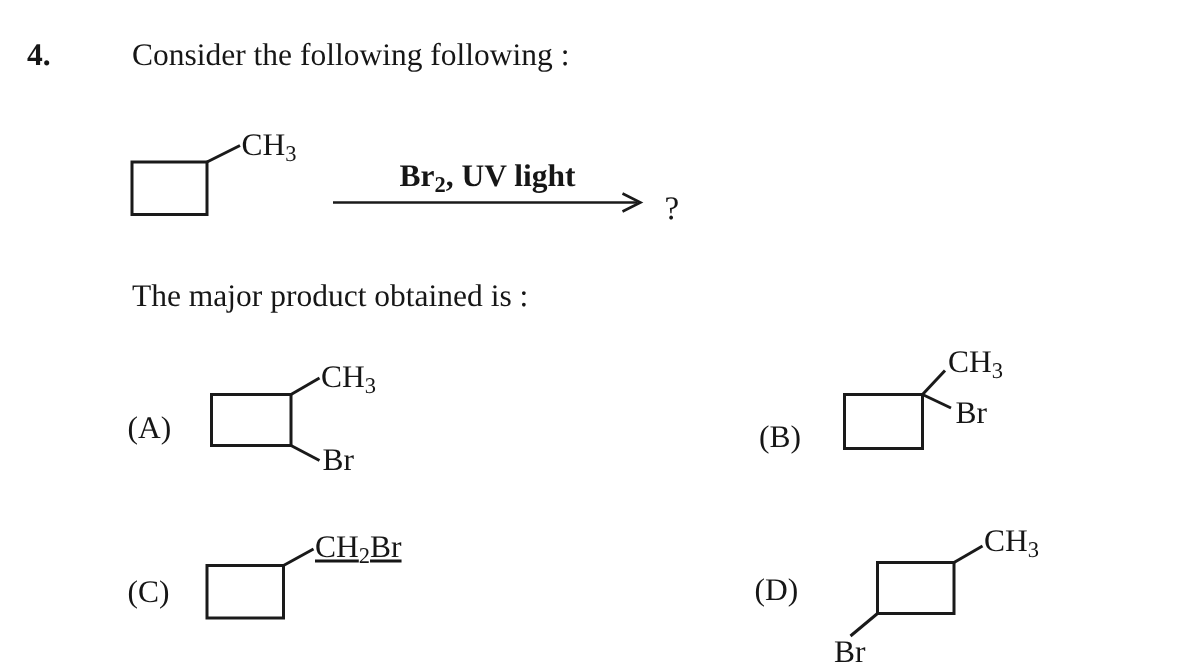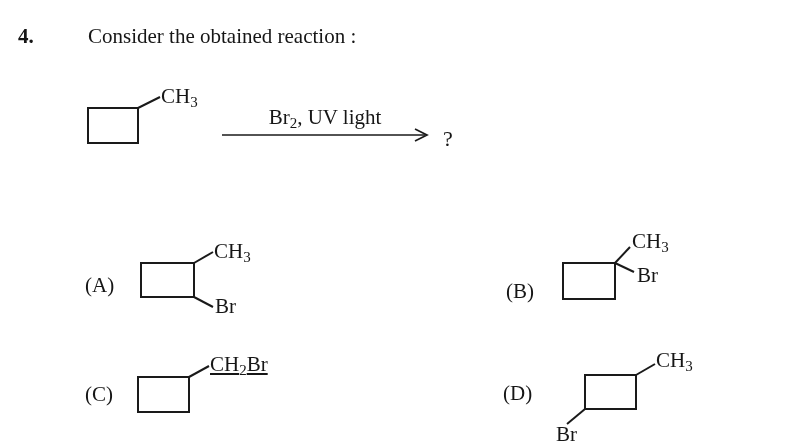--- a/index.html
+++ b/index.html
@@ -24,20 +24,21 @@
   .formula sub {
     font-size: 15px;
     line-height: 0;
     vertical-align: -4px;
   }
   .arrow-label {
     left: 222px;
     top: 107px;
     width: 206px;
     text-align: center;
+    font-weight: bold;
   }
   .qmark { font-size: 22px; }
   svg.linework {
     position: absolute;
     left: 0; top: 0;
   }
   svg.linework * { stroke: #1a1a1a; fill: none; }
 </style>
 </head>
 <body>
@@ -62,28 +63,29 @@
 
     <rect x="138" y="377" width="51" height="35" stroke-width="2"></rect>
     <line x1="189" y1="377" x2="209" y2="366" stroke-width="2"></line>
 
     <rect x="585" y="375" width="51" height="34" stroke-width="2"></rect>
     <line x1="636" y1="375" x2="655" y2="364" stroke-width="2"></line>
     <line x1="585" y1="409" x2="567" y2="424" stroke-width="2"></line>
   </svg>
 
   <div class="txt bold" style="left:18px; top:26px;">4.</div>
-  <div class="txt" style="left:88px; top:26px;">Consider the obtained reaction :</div>
+  <div class="txt" style="left:88px; top:26px;">Consider the following following :</div>
 
   <div class="txt formula" style="left:161px; top:86px;"><span>CH</span><sub>3</sub></div>
 
   <div class="txt formula arrow-label"><span>Br</span><sub>2</sub><span>, UV light</span></div>
 
   <div class="txt qmark" style="left:443px; top:128px;">?</div>
 
+  <div class="txt" style="left:88px; top:187px;">The major product obtained is :</div>
 
   <div class="txt" style="left:85px; top:275px;">(A)</div>
   <div class="txt formula" style="left:214px; top:241px;"><span>CH</span><sub>3</sub></div>
   <div class="txt formula" style="left:215px; top:296px;"><span>Br</span></div>
 
   <div class="txt" style="left:506px; top:281px;">(B)</div>
   <div class="txt formula" style="left:632px; top:231px;"><span>CH</span><sub>3</sub></div>
   <div class="txt formula" style="left:637px; top:265px;"><span>Br</span></div>
 
   <div class="txt" style="left:85px; top:384px;">(C)</div>

